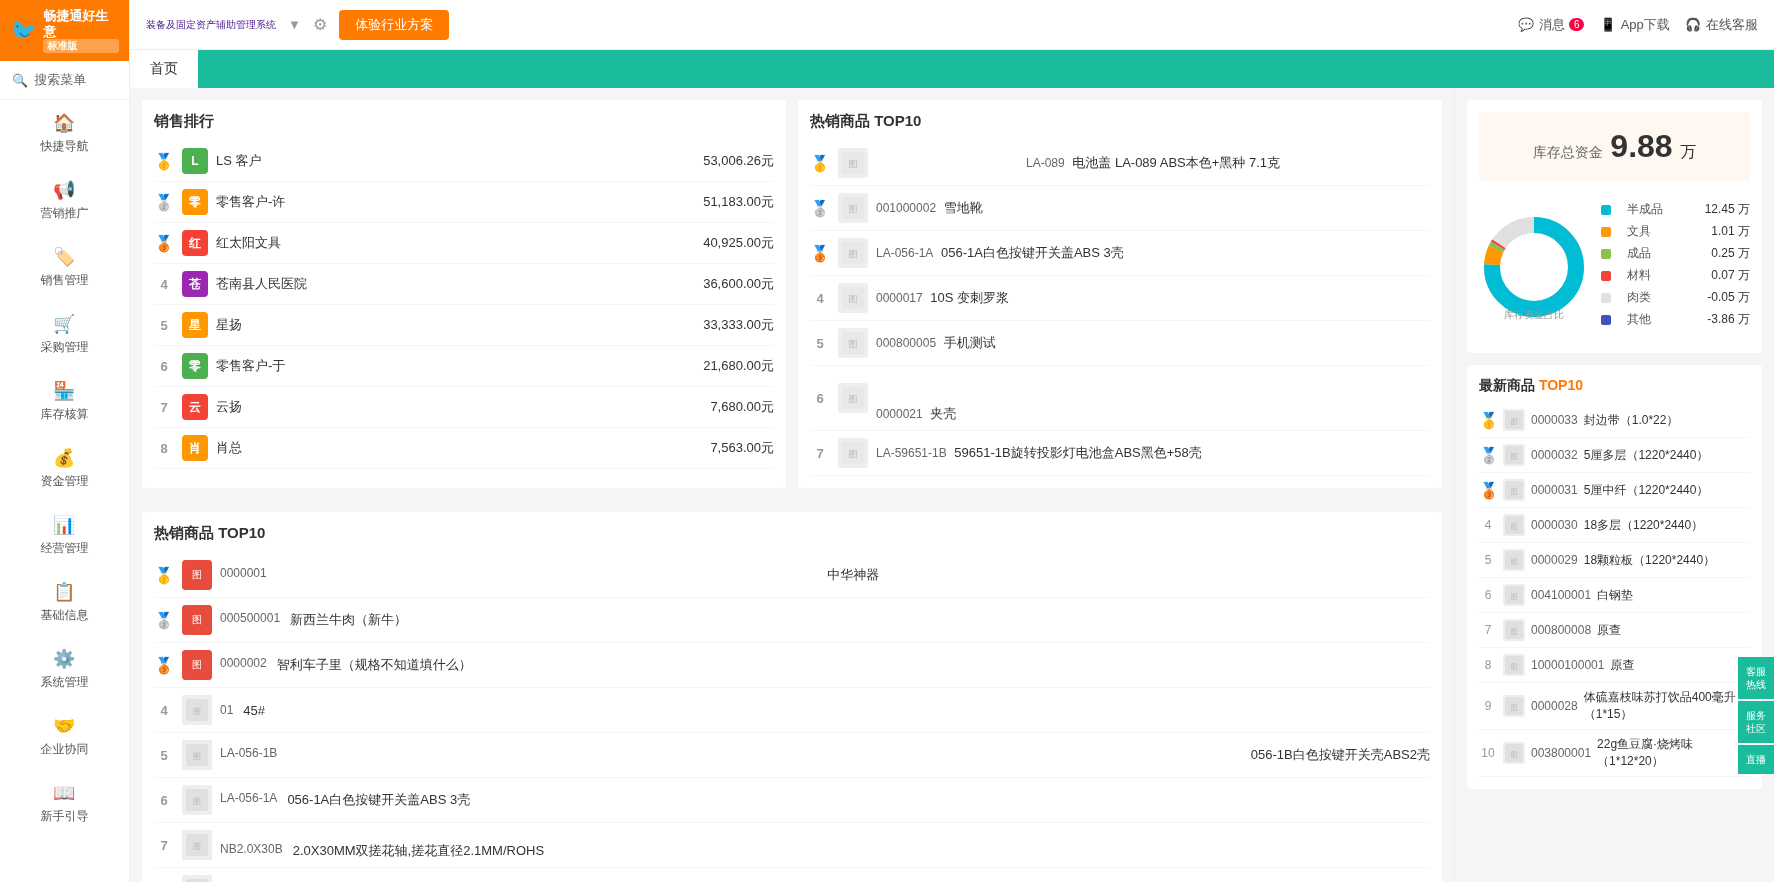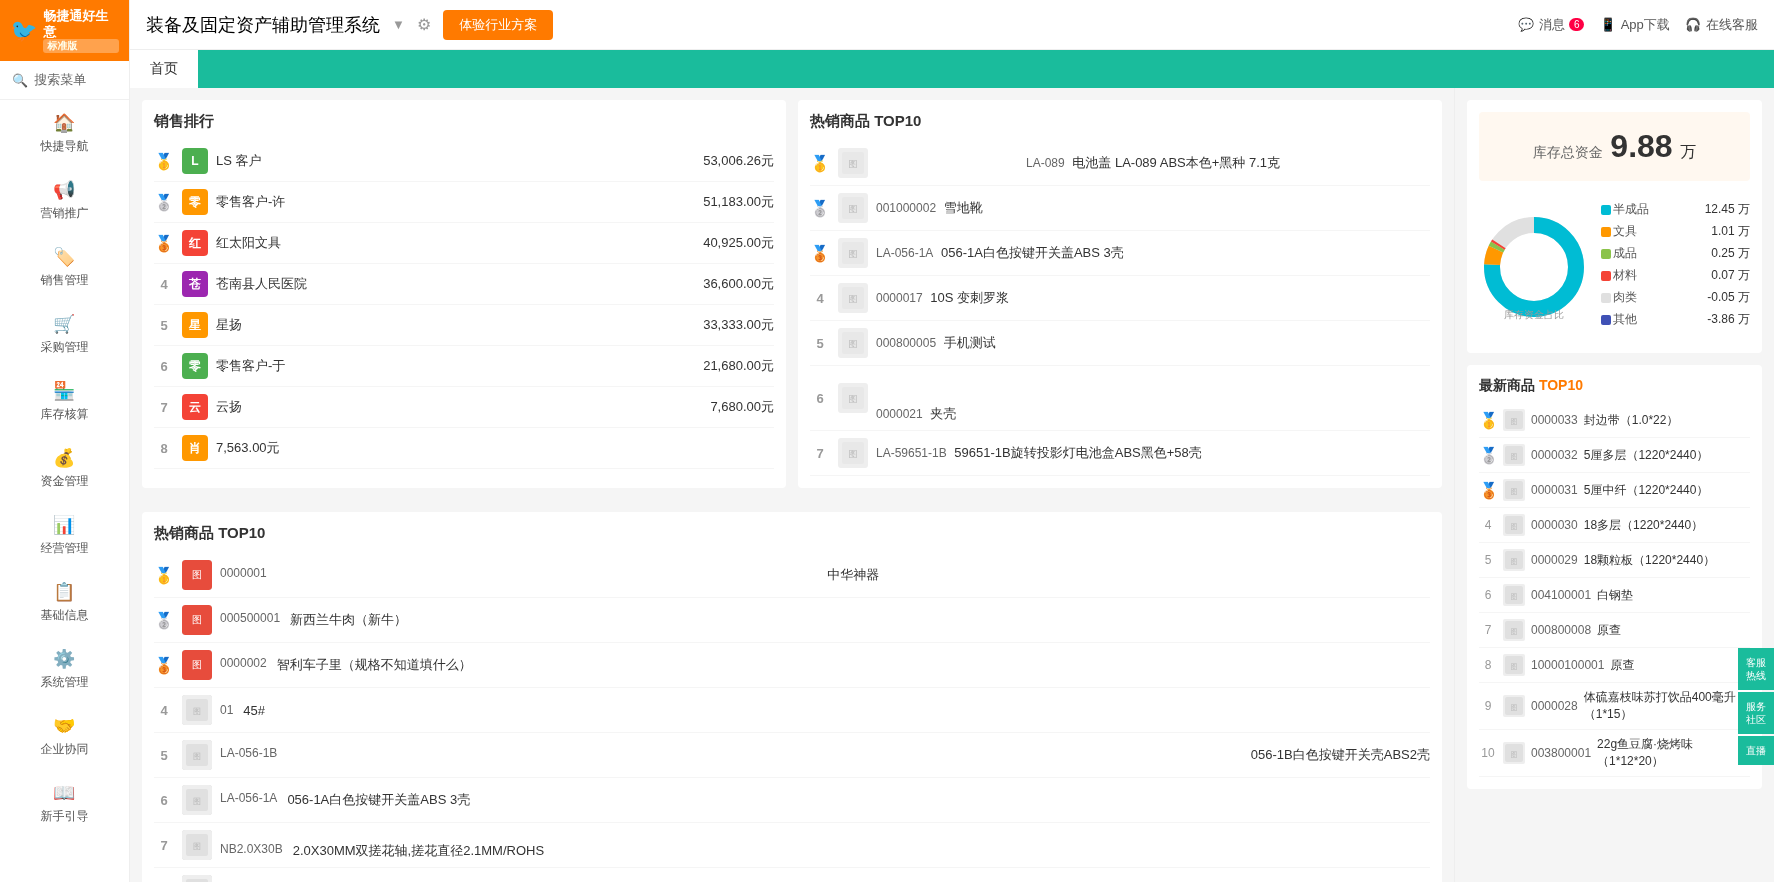--- a/index.html
+++ b/index.html
@@ -81,21 +81,21 @@
     .product-name { color: #333; font-size: 13px; flex: 1; }
 
     
     .inventory-total { background: #fff8f0; border-radius: 4px; padding: 16px; text-align: center; margin-bottom: 12px; }
 
     
     .donut-section { display: flex; align-items: center; gap: 12px; padding: 8px 0; }
     .donut-container { position: relative; width: 110px; height: 110px; flex-shrink: 0; }
     .donut-label-center { position: absolute; bottom: 0; width: 100%; text-align: center; font-size: 10px; color: #999; }
     .legend { flex: 1; }
-    .legend-item { display: flex; align-items: center; gap: 2px; margin-bottom: 5px; font-size: 12px; }
+    .legend-item { display: flex; align-items: center; gap: 16px; margin-bottom: 5px; font-size: 12px; }
     .legend-dot { width: 10px; height: 10px; border-radius: 2px; flex-shrink: 0; }
     .legend-name { flex: 1; color: #555; }
     .legend-val { color: #333; font-weight: 500; }
 
     
     .two-col { display: flex; gap: 12px; }
     .two-col > * { flex: 1; }
 
     .hot-product-img { 
       width: 30px; height: 30px; border-radius: 3px; flex-shrink: 0; 
@@ -106,21 +106,21 @@
     .rp-card { background: #fff; border-radius: 4px; margin-bottom: 12px; padding: 12px; }
     .rp-title { font-size: 14px; font-weight: bold; color: #333; margin-bottom: 8px; }
     .rp-list-item { display: flex; align-items: center; padding: 6px 0; border-bottom: 1px solid #f5f5f5; gap: 6px; font-size: 12px; }
     .rp-num { width: 18px; text-align: center; color: #999; }
     .rp-code { color: #666; }
     .rp-name { color: #333; flex: 1; }
     .rp-img { width: 22px; height: 22px; background: #eee; border-radius: 2px; flex-shrink: 0; display: flex; align-items: center; justify-content: center; color: #bbb; font-size: 9px; }
 
     
     .float-buttons {
-      position: fixed; right: 0; bottom: 117px; display: flex; flex-direction: column; gap: 2px;
+      position: fixed; right: 0; bottom: 108px; display: flex; flex-direction: column; gap: 2px;
     }
     .float-btn {
       background: #1abc9c; color: #fff; padding: 8px 6px; font-size: 10px; text-align: center; cursor: pointer; width: 36px; line-height: 1.3;
     }
 
     
     ::-webkit-scrollbar { width: 4px; height: 4px; }
     ::-webkit-scrollbar-track { background: #f1f1f1; }
     ::-webkit-scrollbar-thumb { background: #ccc; border-radius: 2px; }
 
@@ -185,21 +185,21 @@
   </div>
   <div class="sidebar-item">
     <span class="icon">📖</span>
     <span>新手引导</span>
   </div>
 </div>
 
 <div class="main">
 
   <div class="topbar">
-    <span style="color:#000000; font-size:18px;">装备及固定资产辅助管理系统</span>
+    <span style="color:#4c1d95; font-size:10px;">装备及固定资产辅助管理系统</span>
     <span style="color:#999; cursor:pointer;">▼</span>
     <span style="color:#999; font-size:16px; cursor:pointer;">⚙</span>
     <button class="topbar-btn">体验行业方案</button>
     <div class="topbar-right">
       <span style="display:flex;align-items:center;gap:4px;">
         <span>💬</span>
         <span>消息</span>
         <span class="badge">6</span>
       </span>
       <span style="display:flex;align-items:center;gap:4px;">
@@ -266,20 +266,21 @@
   </div>
               <div class="rank-item">
     <div class="rank-num"><span style="color:#999; font-size:13px; font-weight:bold;">7</span></div>
     <div class="rank-avatar" style="background:#f44336">云</div>
     <div class="rank-name">云扬</div>
     <div class="rank-amount">7,680.00元</div>
   </div>
               <div class="rank-item">
     <div class="rank-num"><span style="color:#999; font-size:13px; font-weight:bold;">8</span></div>
     <div class="rank-avatar" style="background:#ff9800">肖</div>
+    <div class="rank-name">肖总</div>
     <div class="rank-amount">7,563.00元</div>
   </div>
             </div>
         </div>
 
         <div class="card">
           <div class="section-title">热销商品 TOP10</div>
           <div id="hot-product-rank-list">
               <div class="product-item">
     <div class="product-num"><span style="color:#f5a623; font-size:16px;">🥇</span></div>

